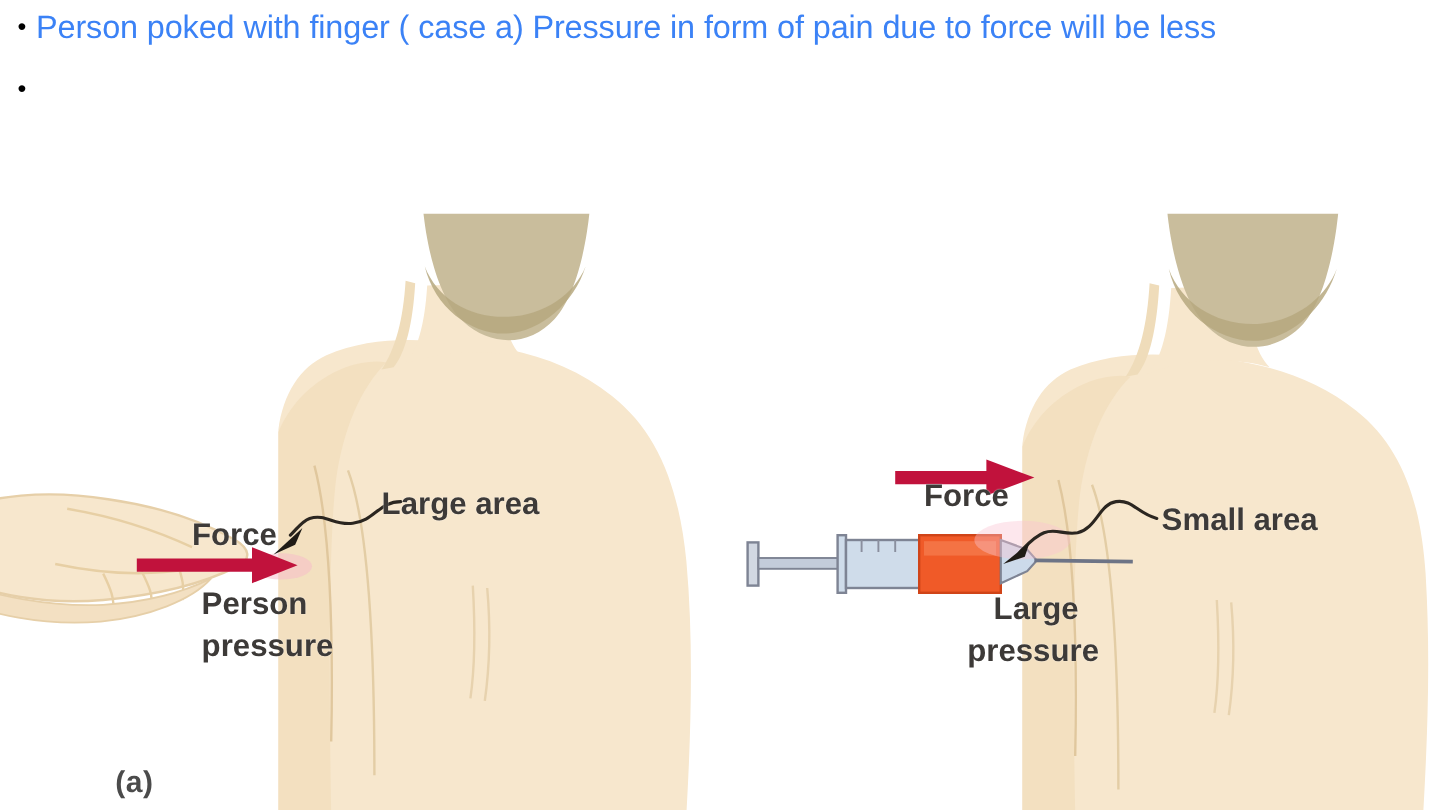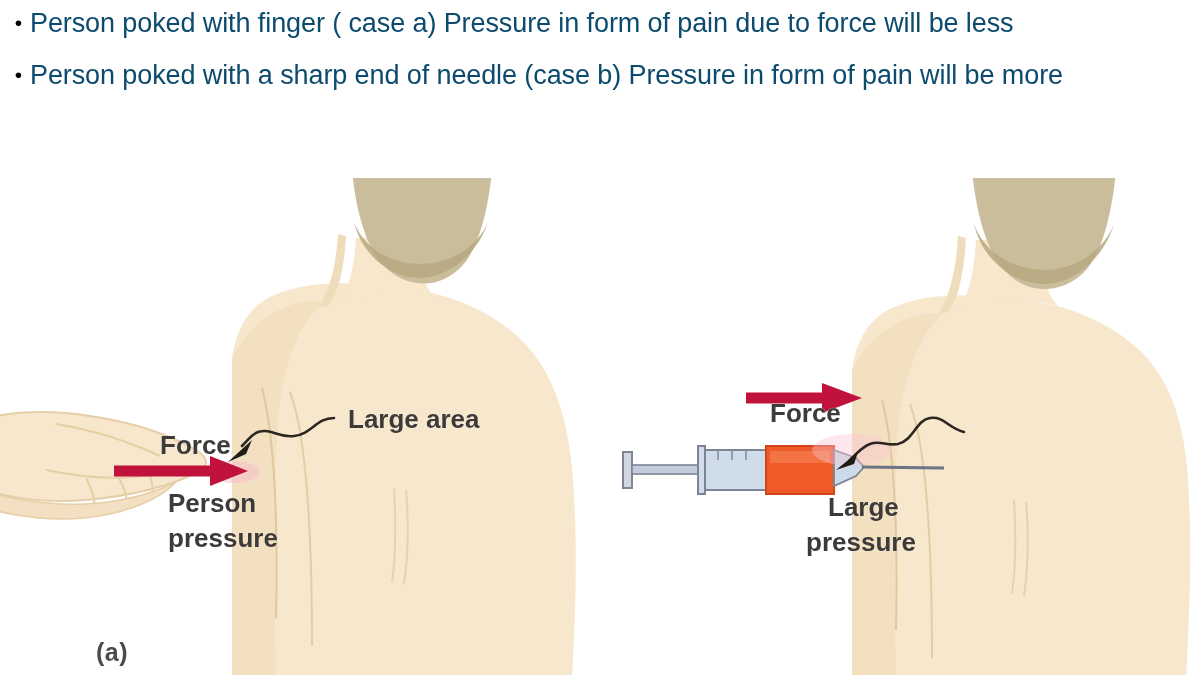--- a/index.html
+++ b/index.html
@@ -36,21 +36,21 @@
     text-align: right;
     font-size: 21px;
     line-height: 38px;
     color: #000000;
     padding-right: 8px;
     box-sizing: content-box;
   }
   .bullet-text {
     font-size: 27px;
     line-height: 38px;
-    color: #0c4a6e;
+    color: #3b82f6;
     letter-spacing: -0.1px;
     max-width: 1035px;
     font-weight: 400;
   }
 
   
   .figure-area {
     position: absolute;
     left: 0;
     top: 178px;
@@ -94,21 +94,20 @@
 </head>
 <body>
 
 <div class="bullets">
   <div class="bullet-row">
     <span class="bullet-mark">•</span>
     <span class="bullet-text">Person poked with finger ( case a) Pressure in form of pain due to force will be less</span>
   </div>
   <div class="bullet-row">
     <span class="bullet-mark">•</span>
-    <span class="bullet-text">Person poked with a sharp end of needle (case b) Pressure in form of pain will be more</span>
   </div>
 </div>
 
 <div class="figure-area">
 
   <div class="panel" id="panel-a">
     <svg width="600" height="497" viewBox="0 0 600 497" xmlns="http://www.w3.org/2000/svg">
       <defs>
         <clipPath id="clipA">
             <rect x="0" y="0" width="600" height="497"></rect>
@@ -182,21 +181,21 @@
           <polygon points="228,284 252,262 246,276" fill="#1f1b16"></polygon>
         </g>
 
         <g>
           <path d="M 226 300 C 222 306, 220 310, 218 314" fill="none" stroke="#2b2620" stroke-width="2" stroke-linecap="round" opacity="0"></path>
         </g>
       </g>
     </svg>
 
     <span class="dlabel" style="left:160px; top:252px;">Force</span>
-    <span class="dlabel" style="left:348px; top:226px;">Large area</span>
+    <span class="dlabel" style="left:318px; top:226px;">Large area</span>
     <span class="dlabel" style="left:168px; top:310px;">Person</span>
     <span class="dlabel" style="left:168px; top:345px;">pressure</span>
 
     <span class="caption" id="caption-a">(a)</span>
   </div>
 
   <div class="panel" id="panel-b">
     <svg width="600" height="497" viewBox="0 0 600 497" xmlns="http://www.w3.org/2000/svg">
       <defs>
         <clipPath id="clipB">
@@ -274,18 +273,19 @@
                    C 348 250, 344 238, 330 240
                    C 316 242, 314 262, 298 266
                    C 286 268, 280 262, 270 266
                    C 262 269, 256 276, 250 282" fill="none" stroke="#2b2620" stroke-width="2.6" stroke-linecap="round"></path>
           <polygon points="236,292 258,274 254,286" fill="#1f1b16"></polygon>
         </g>
       </g>
     </svg>
 
     <span class="dlabel" style="left:170px; top:220px;">Force</span>
+    <span class="dlabel" style="left:368px; top:240px;">Small area</span>
     <span class="dlabel" style="left:228px; top:314px;text-align:right;">Large</span>
     <span class="dlabel" style="left:206px; top:349px;">pressure</span>
 
   </div>
 
 </div>
 
 </body></html>

